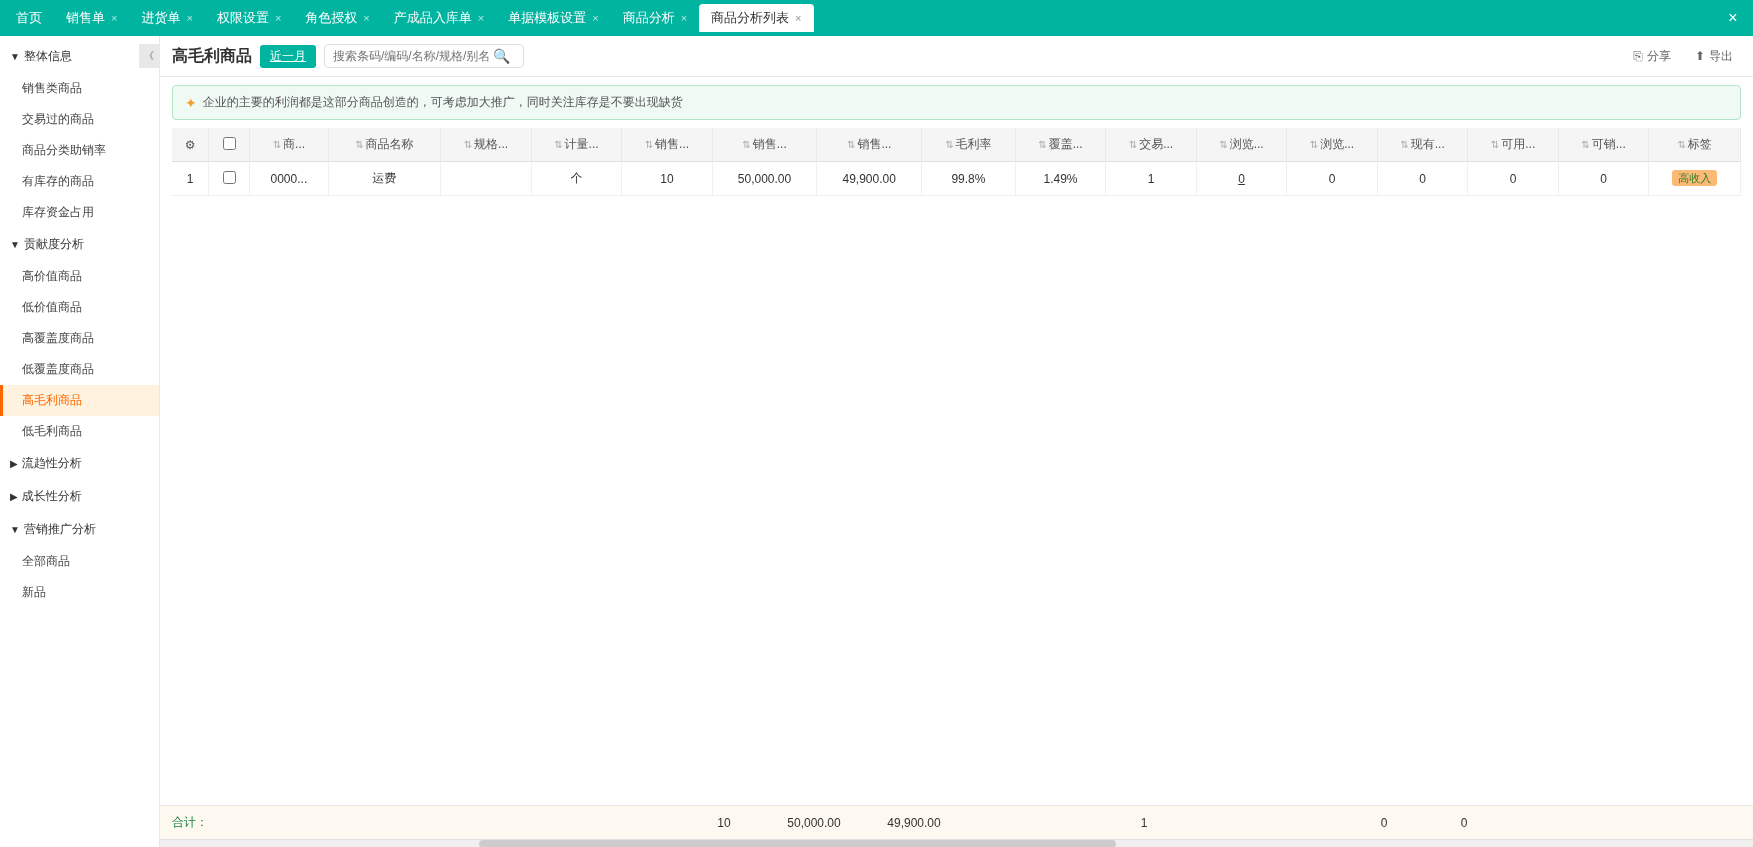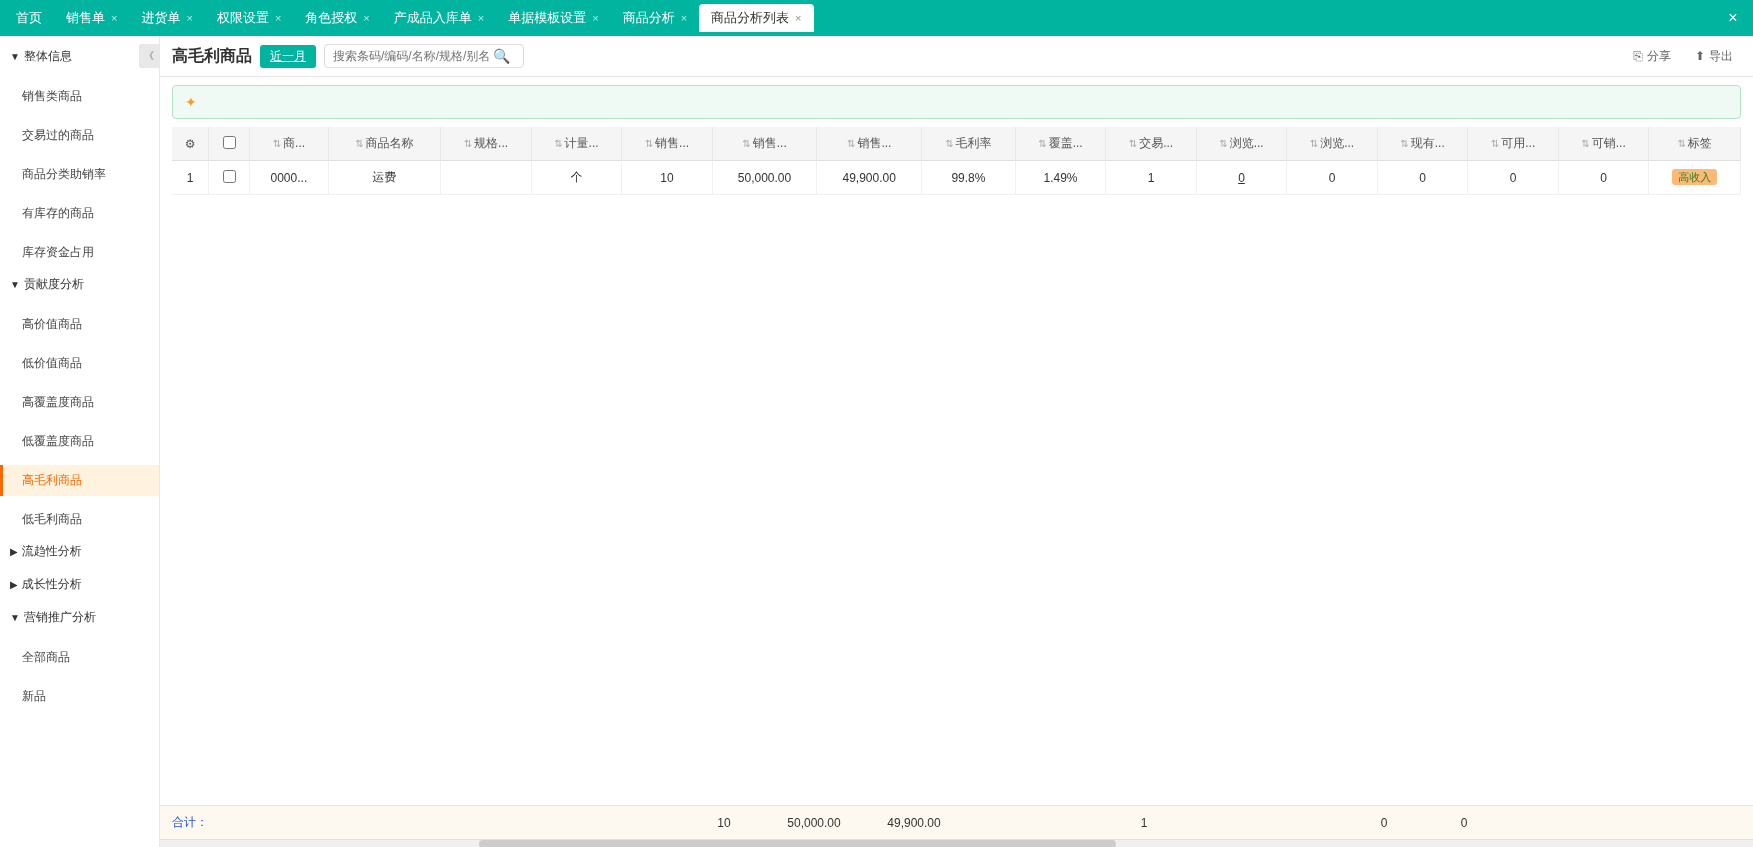--- a/index.html
+++ b/index.html
@@ -92,21 +92,20 @@
     .sidebar-section-header .arrow {
       margin-right: 4px;
       font-size: 10px;
     }
     .sidebar-item {
       padding: 7px 10px 7px 22px;
       font-size: 12px;
       color: #444;
       cursor: pointer;
       white-space: nowrap;
-      margin-top: 8px;
     }
     .sidebar-item.active {
       background: #fff3e0;
       color: #ff6600;
       border-left: 3px solid #ff6600;
       padding-left: 19px;
     }
 
     
     .content-area {
@@ -241,21 +240,21 @@
       background: #fef9f0;
       border-top: 1px solid #e8e8e8;
       padding: 8px 12px;
       display: flex;
       align-items: center;
       font-size: 12px;
       color: #333;
       gap: 0;
       flex-shrink: 0;
     }
-    .footer-label { padding: 0 16px 0 0; color: #1d4ed8; }
+    .footer-label { padding: 0 16px 0 0; color: #15803d; }
 
     
     .scroll-bar {
       height: 8px;
       background: #f0f0f0;
       border-top: 1px solid #e0e0e0;
       flex-shrink: 0;
     }
     .scroll-bar-thumb {
       height: 8px;
@@ -325,20 +324,21 @@
         <span>分享</span>
       </div>
       <div class="action-btn">
         <span>⬆</span>
         <span>导出</span>
       </div>
     </div>
 
     <div class="info-banner">
       <span class="info-icon">✦</span>
+      <span>企业的主要的利润都是这部分商品创造的，可考虑加大推广，同时关注库存是不要出现缺货</span>
     </div>
 
     <div class="table-wrapper">
       <table>
         <thead>
           <tr id="table-header">
               <th><span>⚙</span></th>
               <th><input type="checkbox" style=""></th>
               <th><span class="col-icon">⇅</span>商...</th>
               <th><span class="col-icon">⇅</span>商品名称</th>

